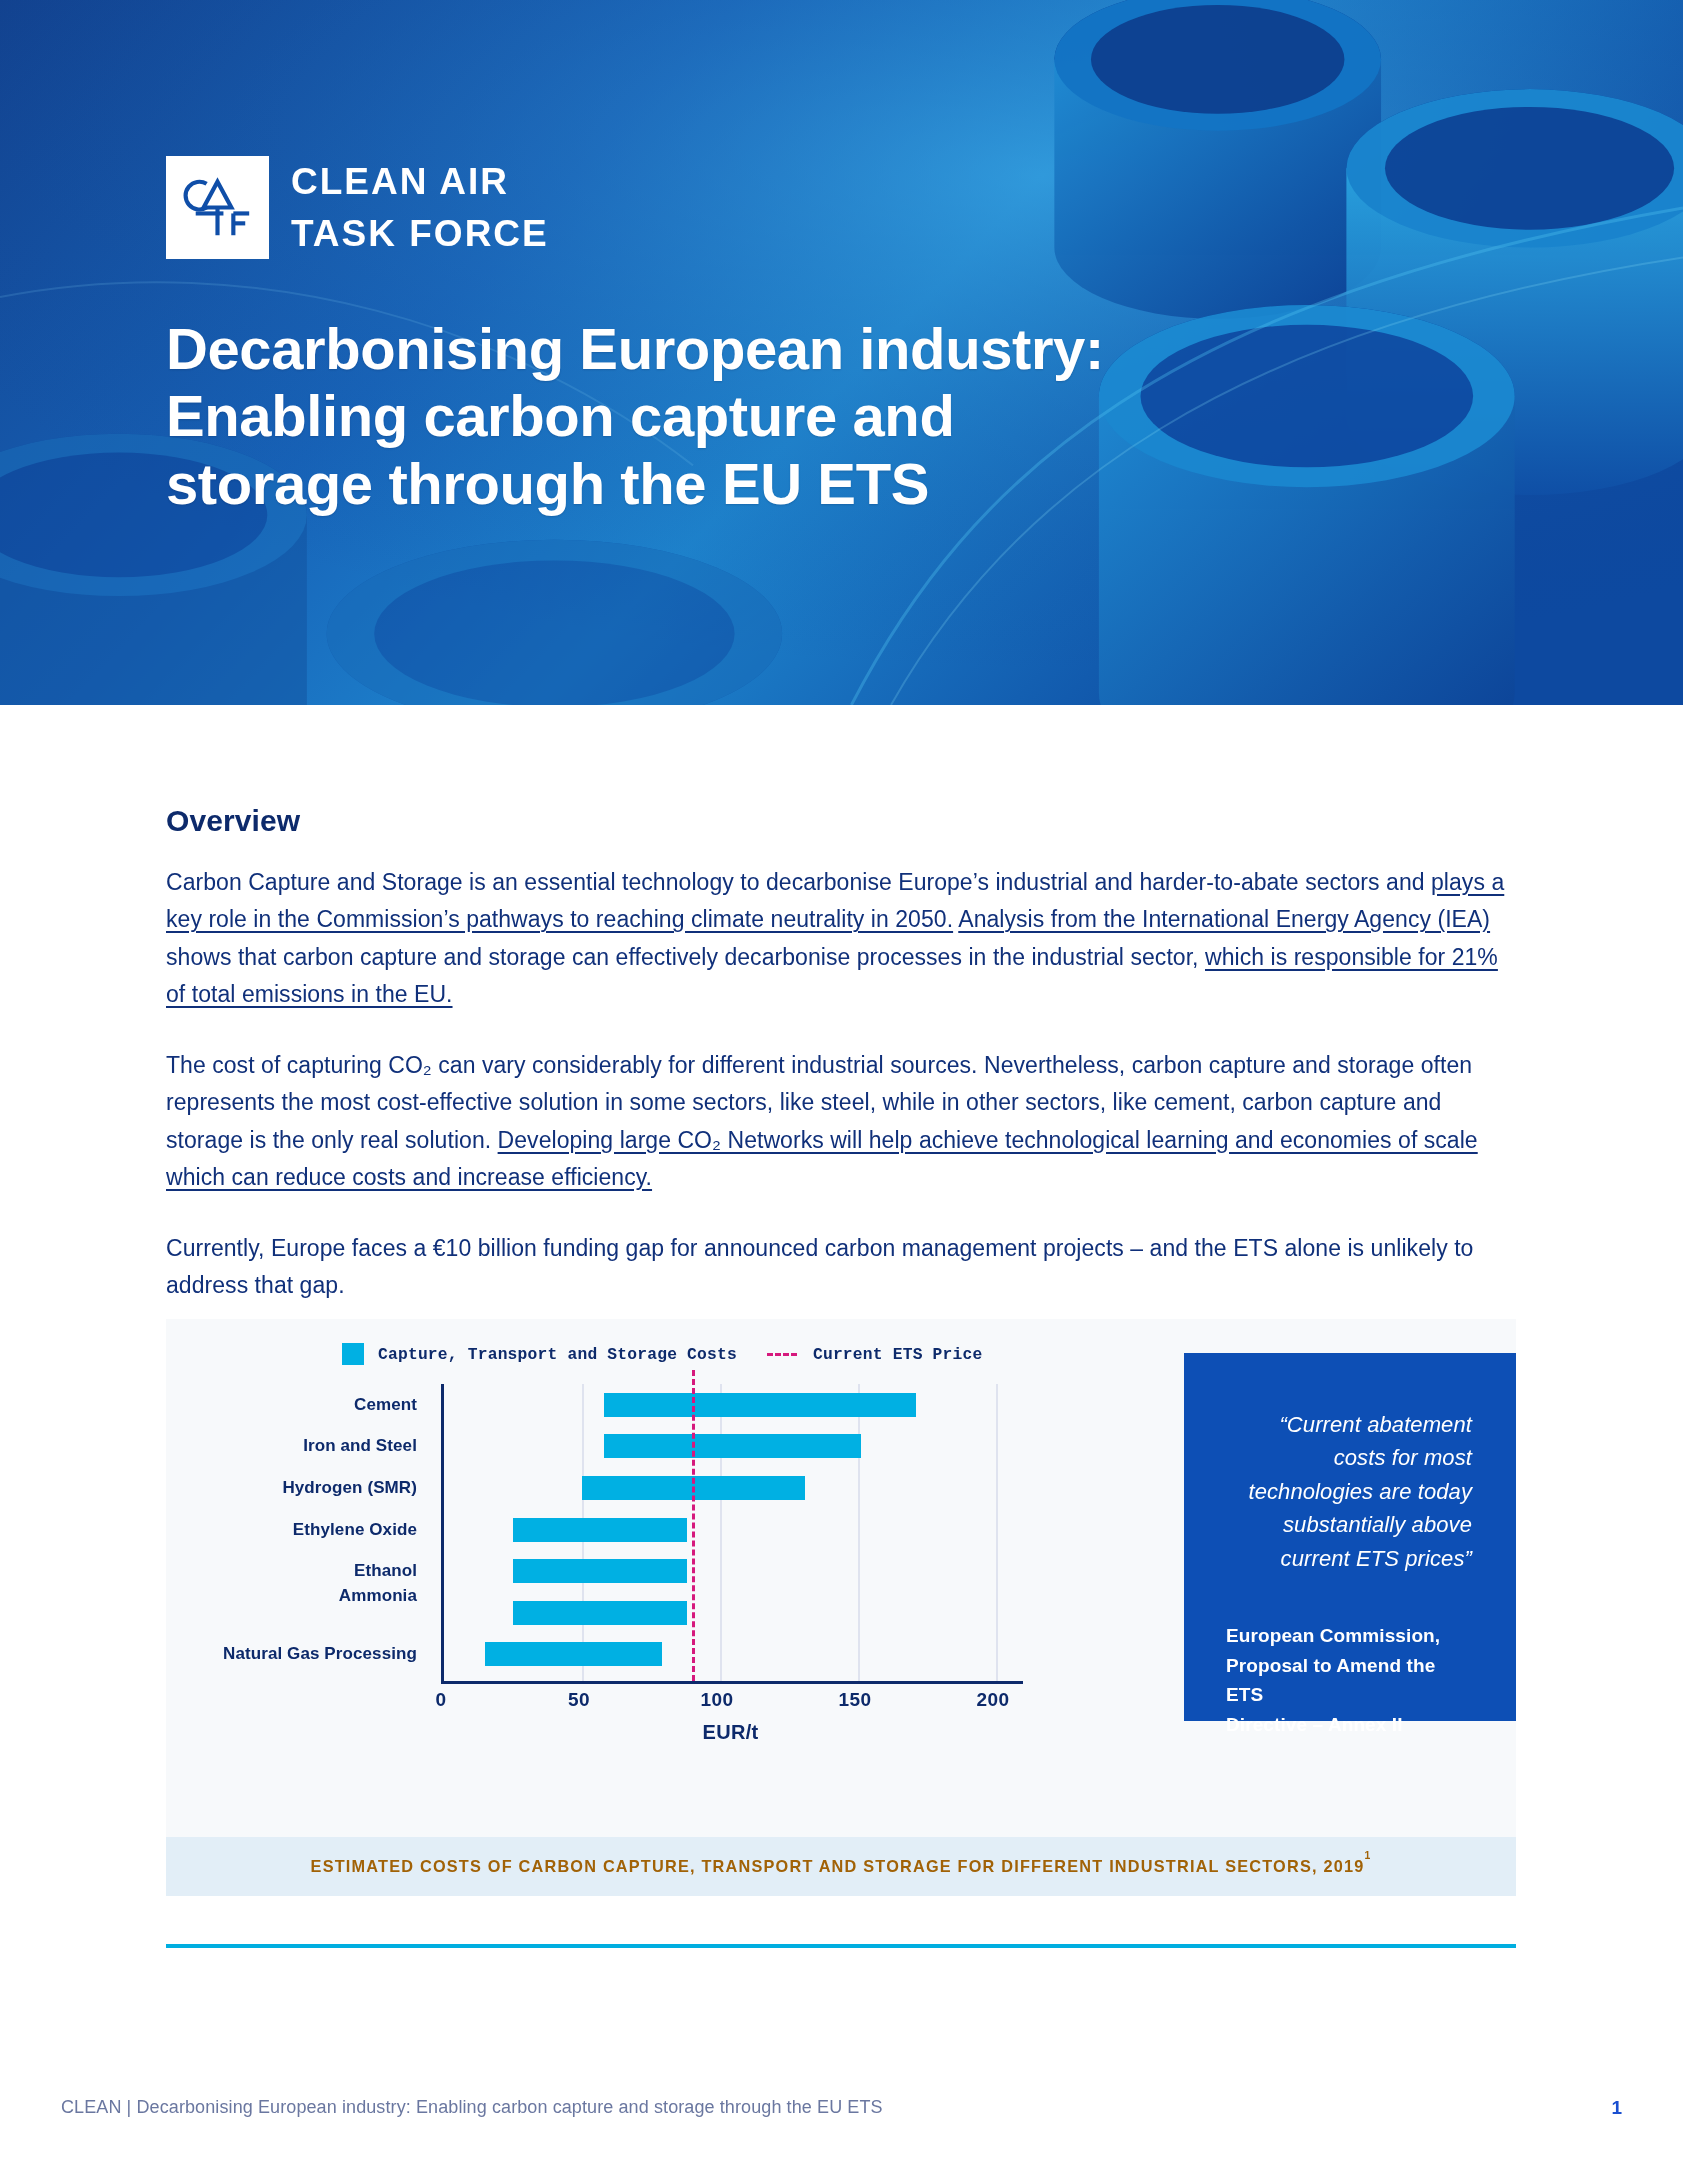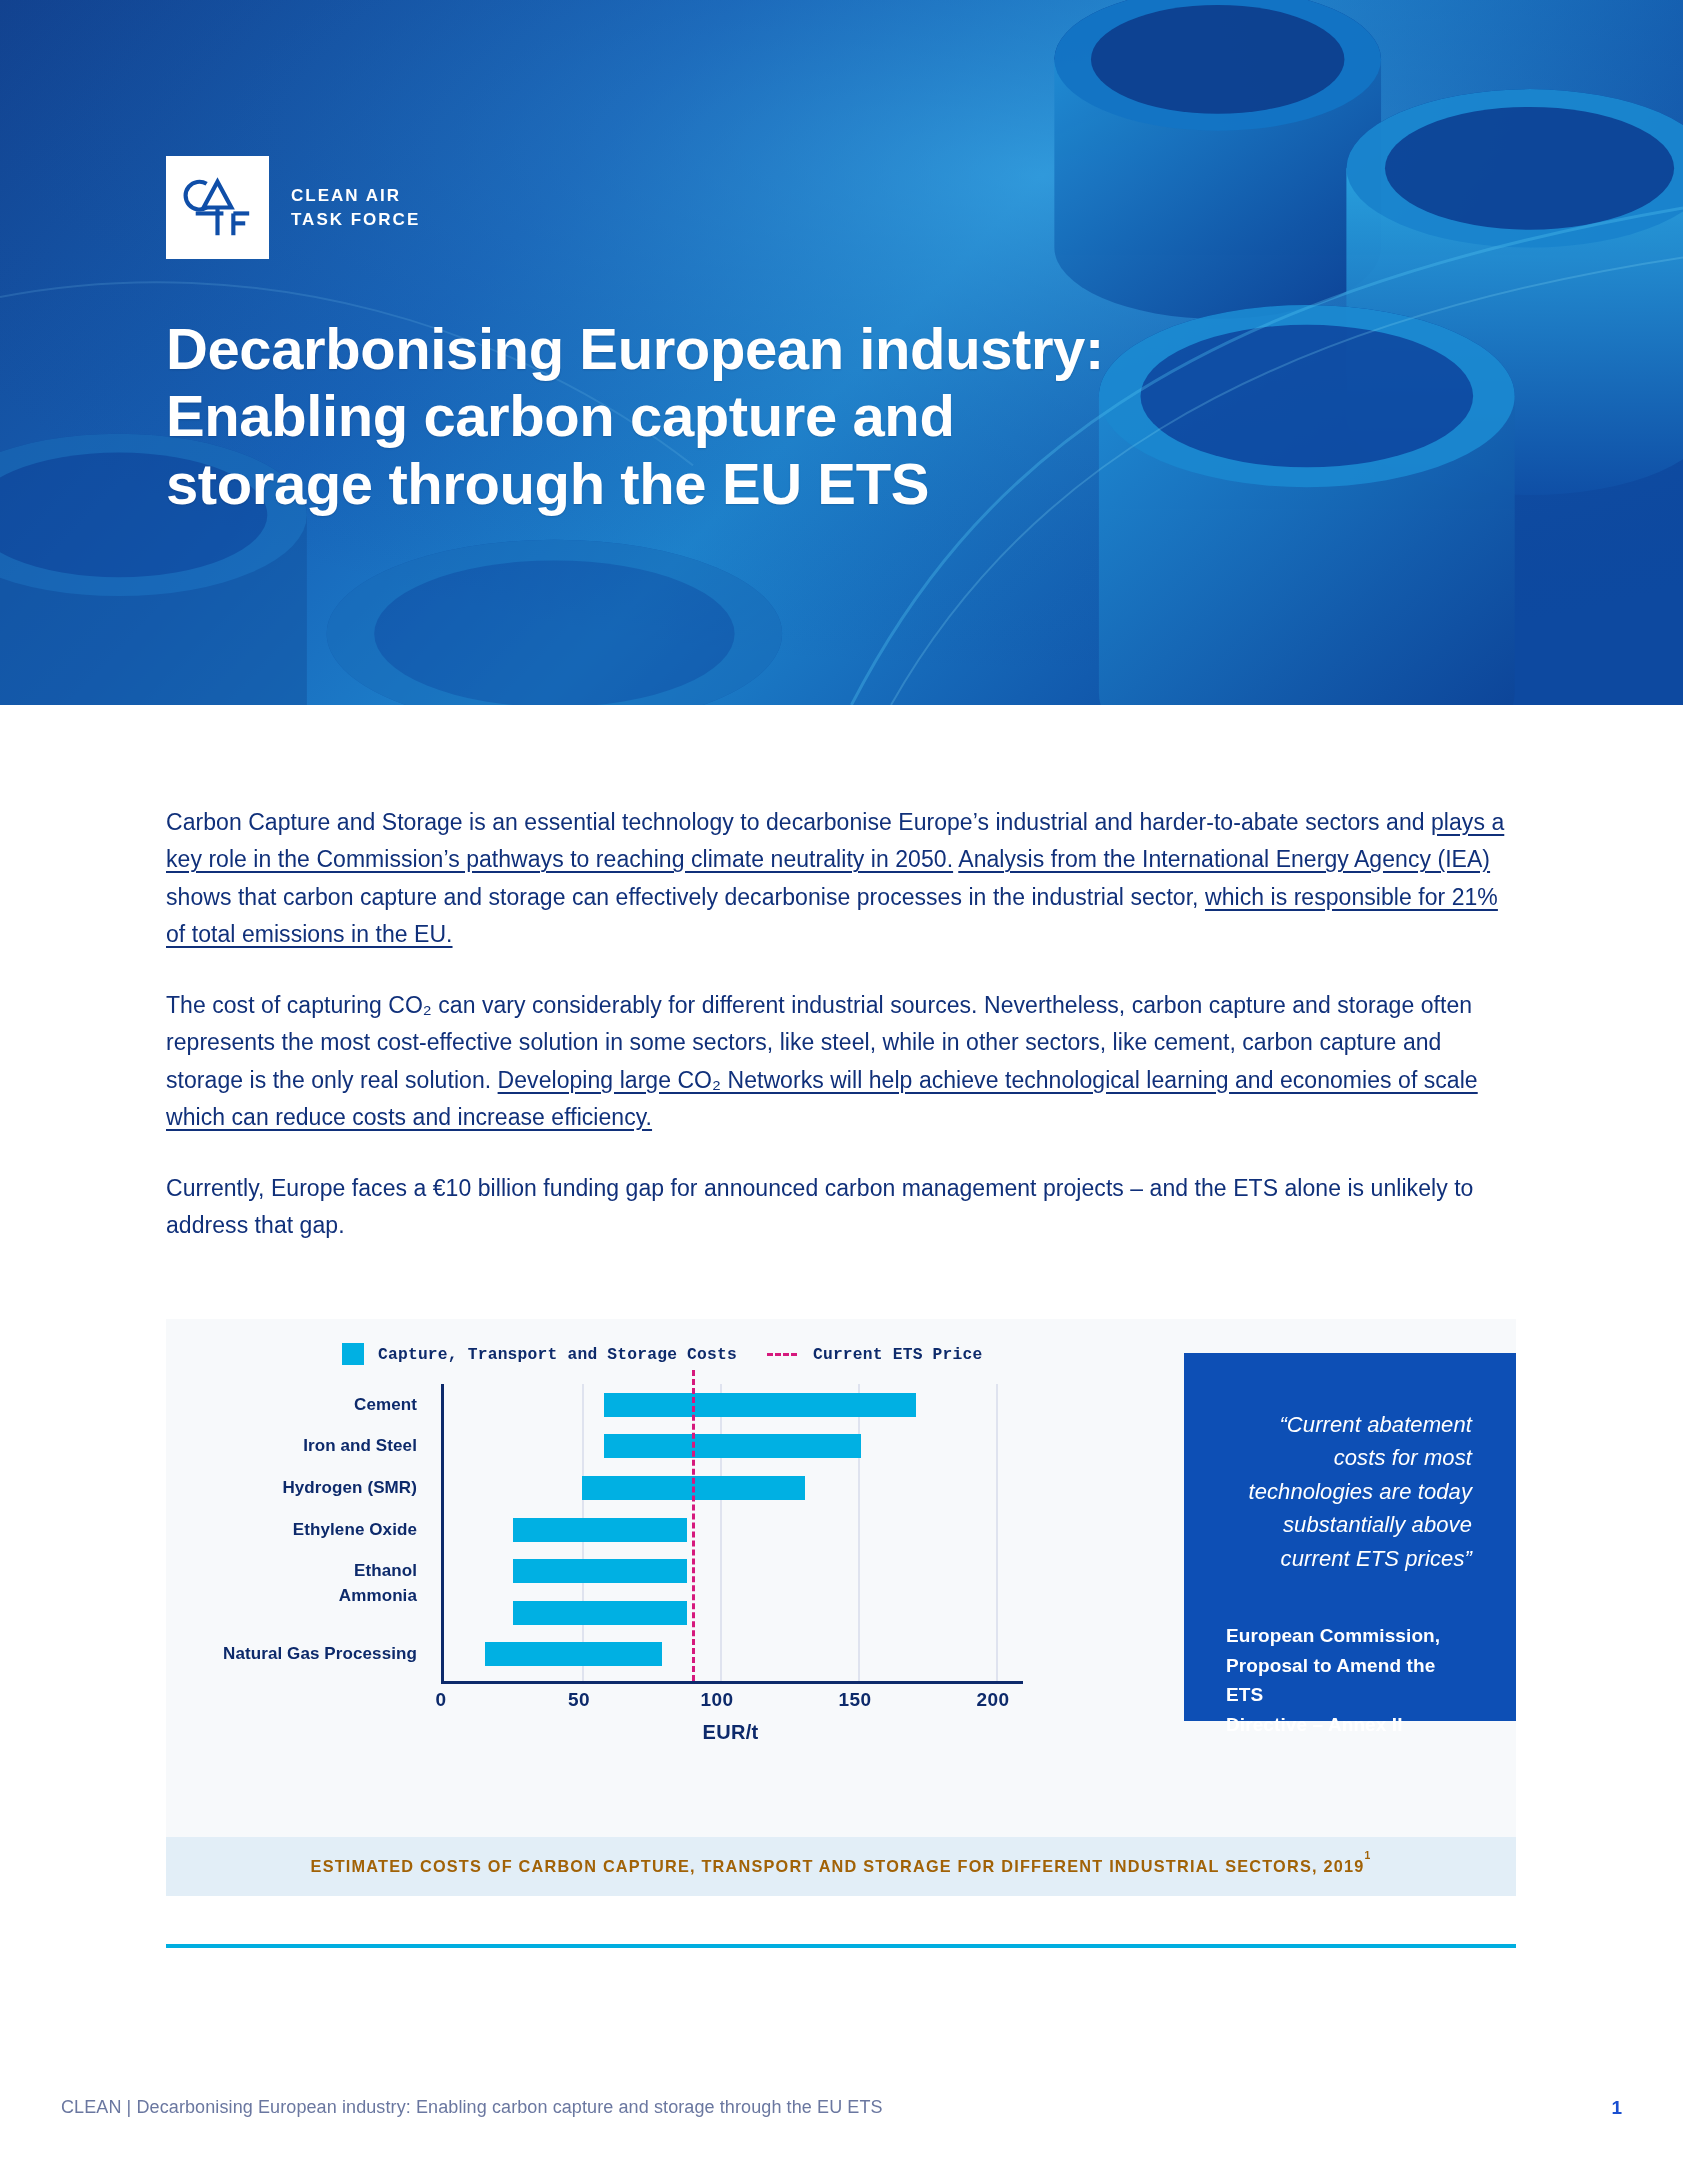--- a/index.html
+++ b/index.html
@@ -23,21 +23,21 @@
   .hero-bg{position:absolute;inset:0;}
   .hero-inner{position:relative;z-index:5;}
 
   
   .logo-block{position:absolute;left:166px;top:156px;display:flex;align-items:center;gap:22px;}
   .logo-mark{
     width:103px;height:103px;background:#ffffff;position:relative;flex:none;
   }
   .logo-mark svg{position:absolute;left:0;top:0;}
   .logo-text{
-    color:#ffffff;font-weight:bold;font-size:17px;letter-spacing:2px;
+    color:#ffffff;font-weight:bold;font-size:37px;letter-spacing:2px;
     line-height:1.38;white-space:pre-line;
   }
 
   
   .hero-title{
     position:absolute;left:166px;top:315px;
     color:#ffffff;font-weight:bold;font-size:58px;line-height:1.16;
     letter-spacing:-0.4px;white-space:pre-line;text-shadow:0 1px 2px rgba(0,20,60,.18);
   }
 
@@ -230,20 +230,21 @@
 TASK FORCE</div>
       </div>
 
       <div class="hero-title">Decarbonising European industry:
 Enabling carbon capture and
 storage through the EU ETS</div>
     </div>
   </div>
 
   <div class="content">
+    <h2 class="section-title">Overview</h2>
 
     <p class="para">
       <span>Carbon Capture and Storage is an essential technology to decarbonise Europe’s industrial and harder-to-abate sectors and </span><a class="lnk" href="#">plays a key role in the Commission’s pathways to reaching climate neutrality in 2050.</a><span> </span><a class="lnk" href="#">Analysis from the International Energy Agency (IEA)</a><span> shows that carbon capture and storage can effectively decarbonise processes in the industrial sector, </span><a class="lnk" href="#">which is responsible for 21% of total emissions in the EU.</a>
     </p>
 
     <p class="para">
       <span>The cost of capturing CO₂ can vary considerably for different industrial sources. Nevertheless, carbon capture and storage often represents the most cost-effective solution in some sectors, like steel, while in other sectors, like cement, carbon capture and storage is the only real solution. </span><a class="lnk" href="#">Developing large CO₂ Networks will help achieve technological learning and economies of scale which can reduce costs and increase efficiency.</a>
     </p>
 
     <p class="para">Currently, Europe faces a €10 billion funding gap for announced carbon management projects – and the ETS alone is unlikely to address that gap.</p>

